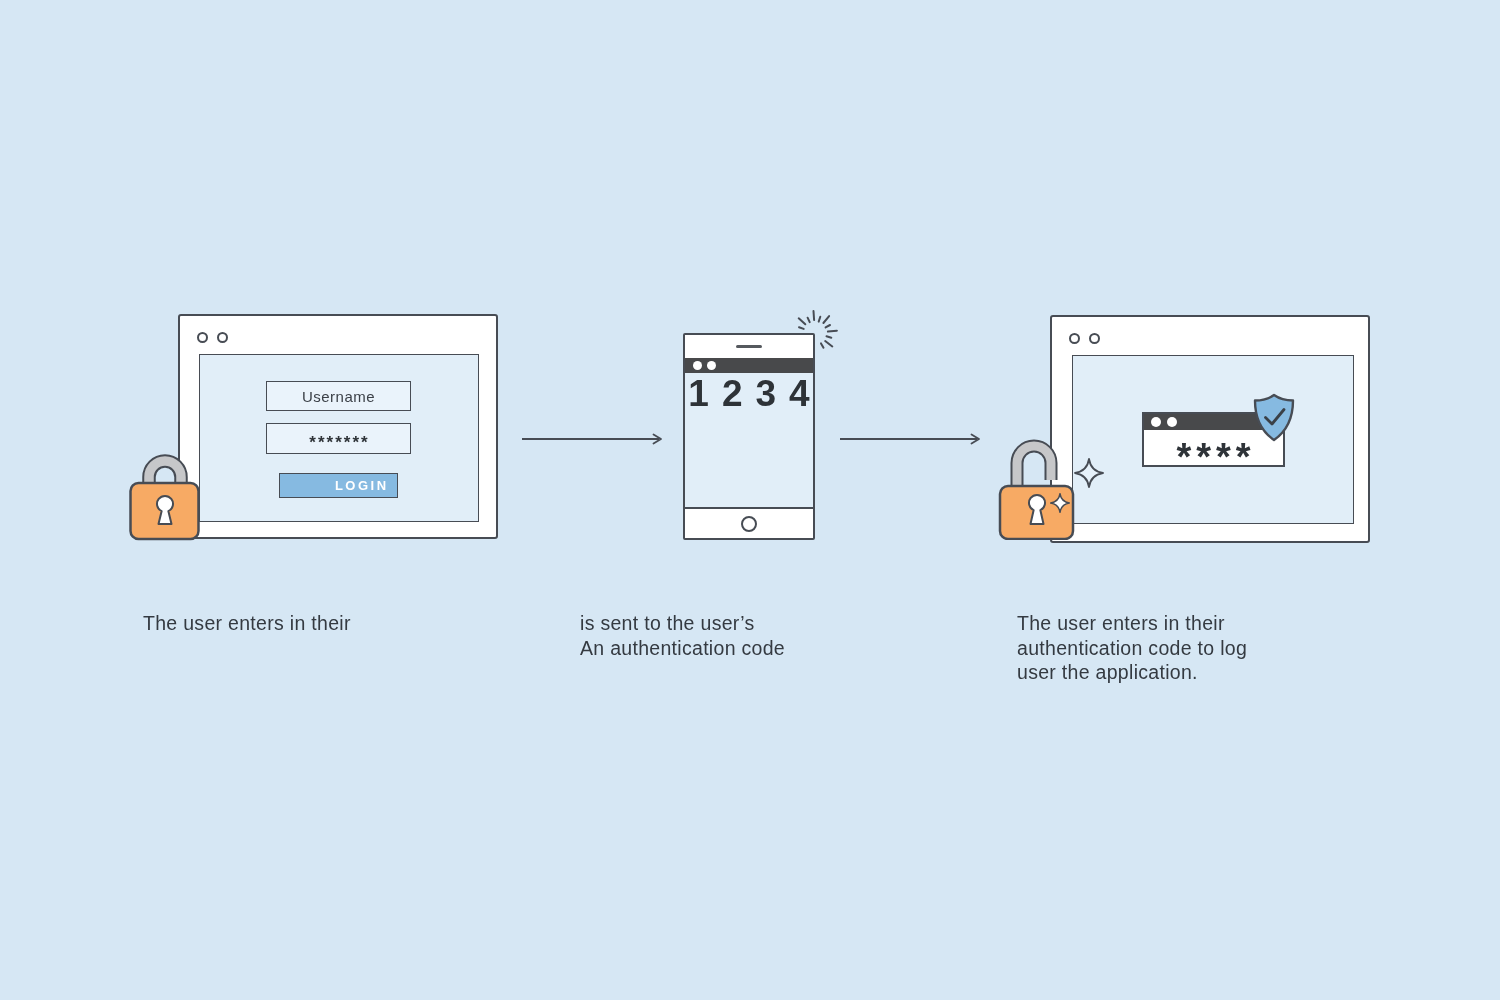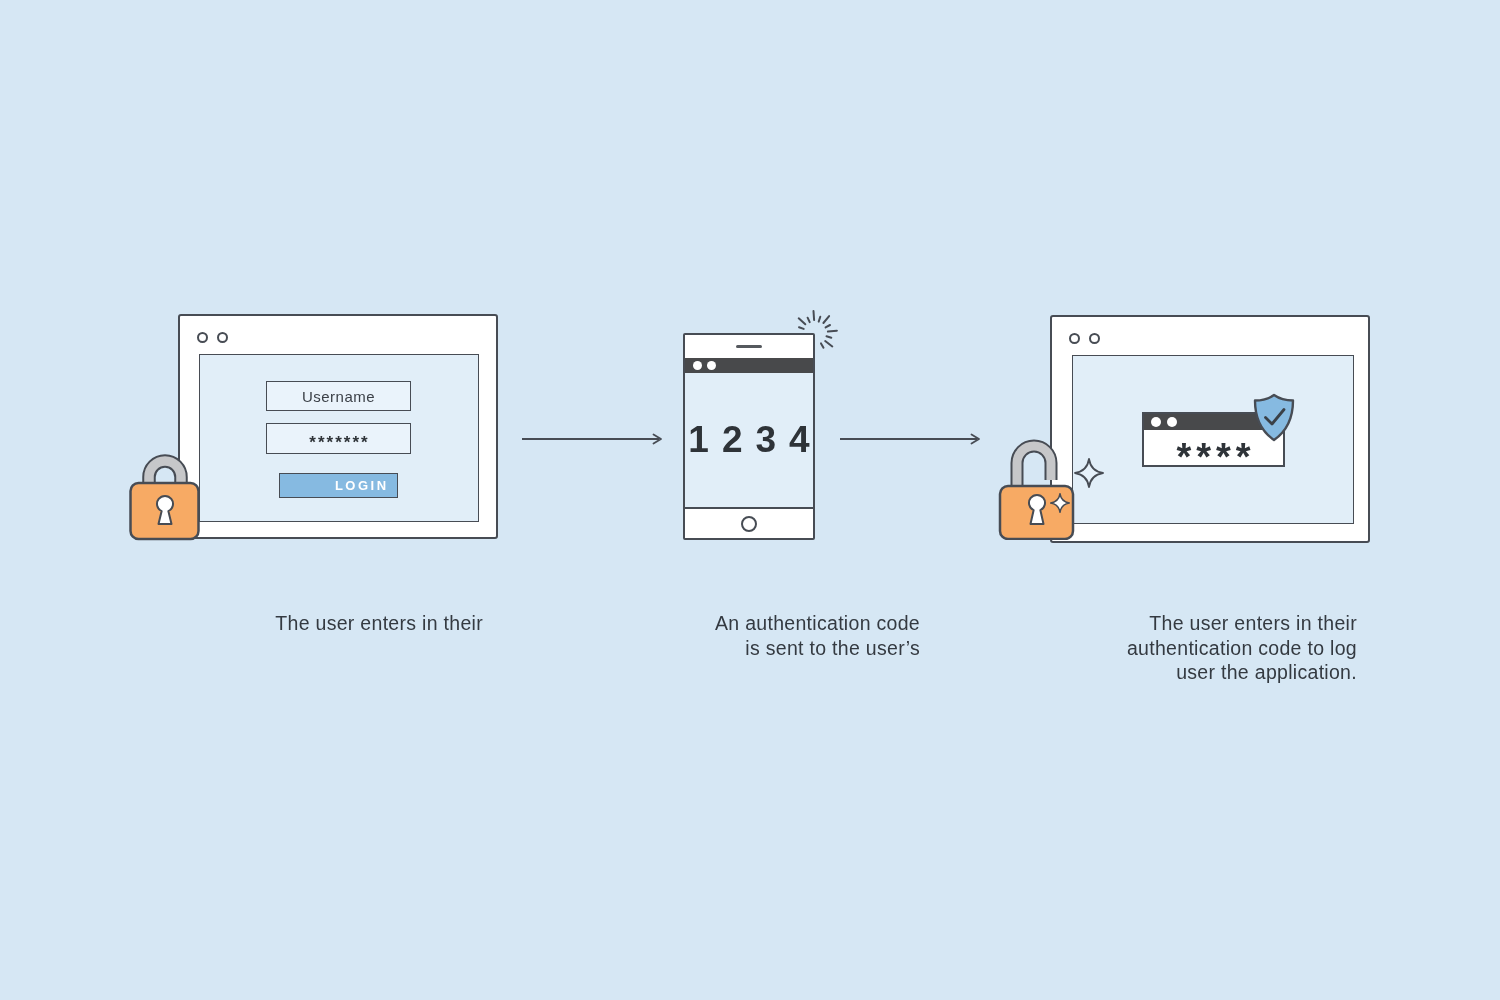--- a/index.html
+++ b/index.html
@@ -18,41 +18,41 @@
   .pw-text { font-size:17px; font-weight:bold; letter-spacing:2px; margin-right:-2px; color:#2E3338; position:relative; top:4px; }
   .login-btn { position:absolute; background:#86BAE1; border:1.5px solid #474C54; display:flex; align-items:center; justify-content:center; cursor:pointer; }
   .login-label { color:#FFFFFF; font-size:13px; font-weight:bold; letter-spacing:2.5px; margin-right:-2.5px;padding-left:44px; }
 
   
   .phone { position:absolute; left:683px; top:333px; width:132px; height:207px; background:#FFFFFF; border:2.5px solid #474C54; border-radius:2px; display:flex; flex-direction:column; }
   .phone-top { height:23px; background:#FFFFFF; display:flex; align-items:center; justify-content:center; }
   .speaker { width:26px; height:2.5px; background:#55595E; border-radius:2px; }
   .notif-bar { height:15px; background:#48494B; display:flex; align-items:center; padding-left:8px; gap:5px; }
   .notif-dot { width:9px; height:9px; background:#FFFFFF; border-radius:50%; }
-  .phone-screen { height:134px; background:#E1EEF8; display:flex; align-items:center; justify-content:center; }
+  .phone-screen { height:134px; background:#E1EEF8; display:flex; align-items:flex-start; justify-content:center; }
   .code-text { font-size:37px; font-weight:bold; letter-spacing:13px; margin-right:-13px; color:#2E3338; }
   .phone-bottom { flex:1; background:#FFFFFF; border-top:2px solid #474C54; display:flex; align-items:center; justify-content:center; }
   .home-btn { width:16px; height:16px; border:2px solid #474C54; border-radius:50%; background:#FFFFFF; cursor:pointer; }
 
   
   .codewin { position:absolute; left:90px; top:95px; width:143px; height:55px; background:#FFFFFF; border:2px solid #474C54; }
   .codewin-bar { height:16px; background:#48494B; display:flex; align-items:center; padding-left:7px; gap:6px; }
   .codewin-dot { width:10px; height:10px; background:#FFFFFF; border-radius:50%; }
   .codewin-field { height:35px; display:flex; align-items:center; justify-content:center; }
   .otp-text { font-size:38px; font-weight:bold; letter-spacing:5px; margin-right:-5px; color:#2E3338; position:relative; top:10px; }
 
   
   .abs { position:absolute; }
   .icon svg { display:block; }
 
   
   .arrow { position:absolute; top:431px; width:146px; height:16px; }
 
   
-  .caption { position:absolute; top:611px; width:340px; text-align:right; font-size:19.5px; line-height:24.5px; letter-spacing:0.3px; color:#343A41; font-weight:500; }
+  .caption { position:absolute; top:611px; width:340px; text-align:left; font-size:19.5px; line-height:24.5px; letter-spacing:0.3px; color:#343A41; font-weight:500; }
 </style>
 </head>
 <body>
 
 <div id="stage">
 
   <div class="browser" style="left:178px; top:314px; width:320px; height:225px;">
     <div class="win-dot" style="left:17px; top:16px;"></div>
     <div class="win-dot" style="left:37px; top:16px;"></div>
     <div class="screen" style="left:19px; top:38px; width:280px; height:168px;">
@@ -161,22 +161,22 @@
     <svg viewBox="0 0 30 30" width="20" height="20">
       <path d="M15 1 C16.3 9.5 20.5 13.7 29 15 C20.5 16.3 16.3 20.5 15 29 C13.7 20.5 9.5 16.3 1 15 C9.5 13.7 13.7 9.5 15 1 Z" fill="#FFFFFF" stroke="#474C54" stroke-width="2.2" stroke-linejoin="round"></path>
     </svg>
   </div>
 
   <div class="caption" style="left:143px;">
     <div>The user enters in their</div>
   </div>
 
   <div class="caption" style="left:580px;">
+    <div>is sent to the user’s</div>
     <div>An authentication code</div>
-    <div>is sent to the user’s</div>
   </div>
 
   <div class="caption" style="left:1017px;">
     <div>The user enters in their</div>
     <div>authentication code to log</div>
     <div>user the application.</div>
   </div>
 
 </div>
 

